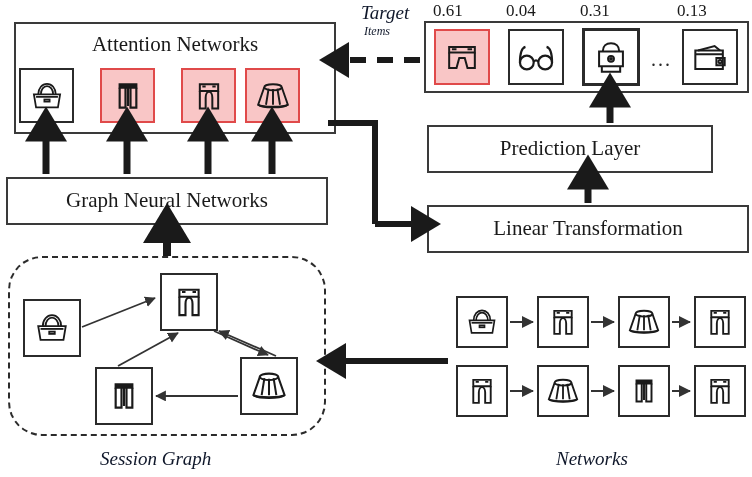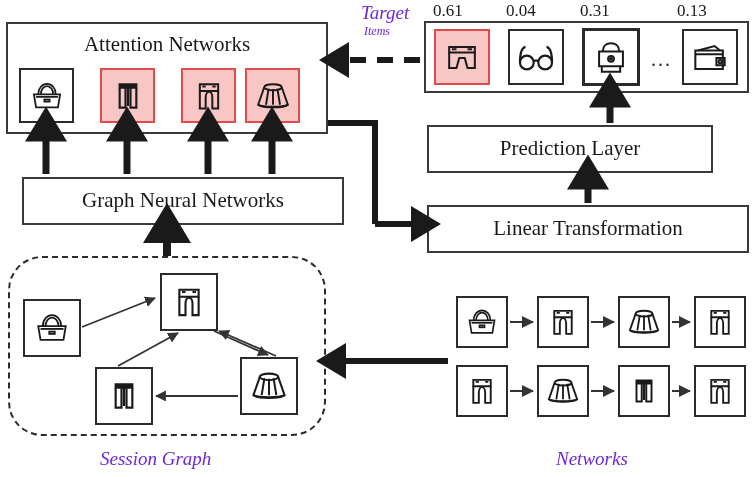--- a/index.html
+++ b/index.html
@@ -26,21 +26,21 @@
     left: 0;
     right: 0;
     text-align: center;
     color: #1a1a1a;
     font-family: "Liberation Serif", serif;
   }
   .caption {
     position: absolute;
     font-style: italic;
     font-family: "Liberation Serif", serif;
-    color: #6d28d9;
+    color: #0f172a;
     white-space: nowrap;
   }
   .score {
     position: absolute;
     text-align: left;
     font-size: 17px;
     color: #1a1a1a;
     font-family: Liberation Serif, serif;
   }
   .item {
@@ -81,21 +81,21 @@
     letter-spacing: 2px;
     color: #2b2b2b;
     font-family: "Liberation Serif", serif;
   }
 </style>
 </head>
 <body>
 
 <div id="page">
 
-  <div class="box" style="left:6px; top:22px; width:322px; height:112px;">
+  <div class="box" style="left:14px; top:22px; width:322px; height:112px;">
     <div class="box-label" style="top:8px; font-size:21px;">Attention Networks</div>
   </div>
 
   <div class="item" style="left:19px; top:68px; width:55px; height:55px;">
     <span>
       <svg width="42" height="42" viewBox="0 0 48 48">
         <g fill="none" stroke="#1a1a1a" stroke-width="2">
           <path d="M14 22c0-7 4.5-12 10-12s10 5 10 12"></path>
           <path d="M17 22c0-5.5 3.2-9.3 7-9.3S31 16.5 31 22"></path>
           <path d="M9 22h30l-2.5 15H11.5z"></path>
@@ -137,21 +137,21 @@
         <g fill="none" stroke="#1a1a1a" stroke-width="2.2">
           <ellipse cx="24" cy="14" rx="10" ry="3.5"></ellipse>
           <path d="M14 14L7 34c5 3 29 3 34 0L34 14"></path>
           <path d="M7 34c5 4 29 4 34 0"></path>
           <path d="M19 15.5L16 34M24 16v18M29 15.5L32 34"></path>
         </g>
       </svg>
     </span>
   </div>
 
-  <div class="box" style="left:6px; top:177px; width:322px; height:48px;margin-left:16px;">
+  <div class="box" style="left:6px; top:177px; width:322px; height:48px;">
     <div class="box-label" style="top:9px; font-size:21px;">Graph Neural Networks</div>
   </div>
 
   <div class="dashed-region" style="left:8px; top:256px; width:318px; height:180px;"></div>
 
   <div class="item" style="left:23px; top:299px; width:58px; height:58px;">
     <span>
       <svg width="44" height="44" viewBox="0 0 48 48">
         <g fill="none" stroke="#1a1a1a" stroke-width="2">
           <path d="M14 22c0-7 4.5-12 10-12s10 5 10 12"></path>

